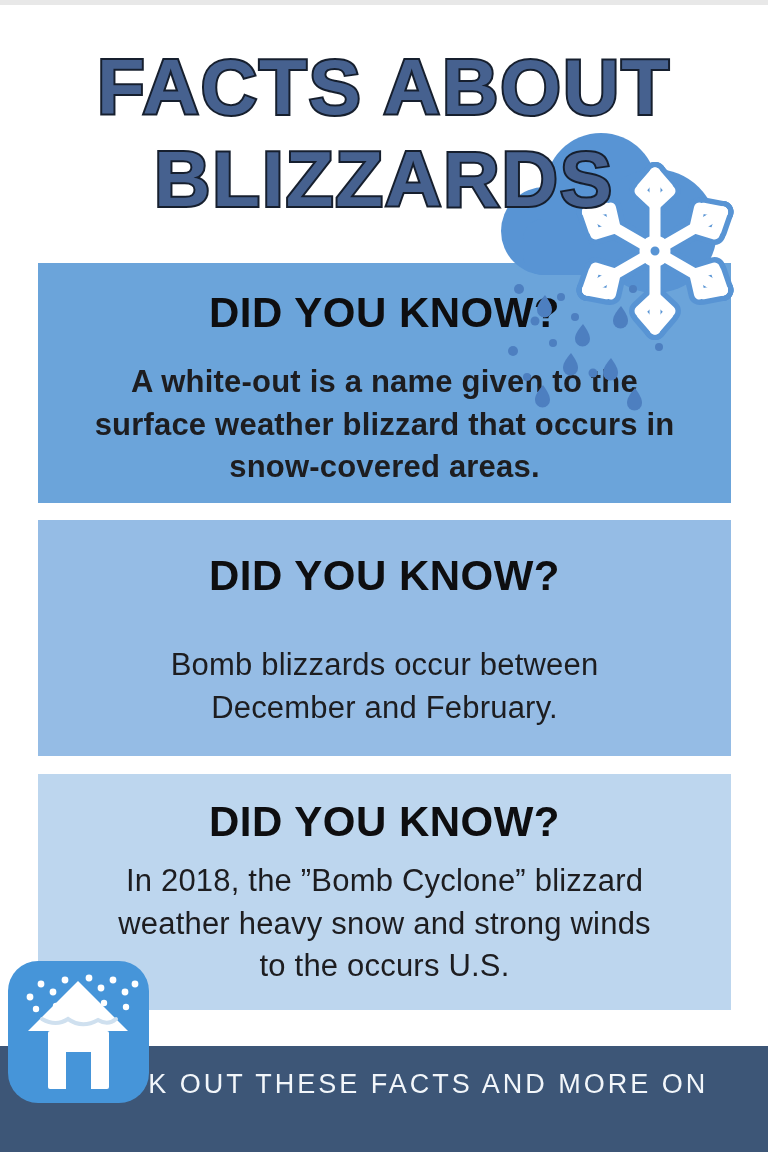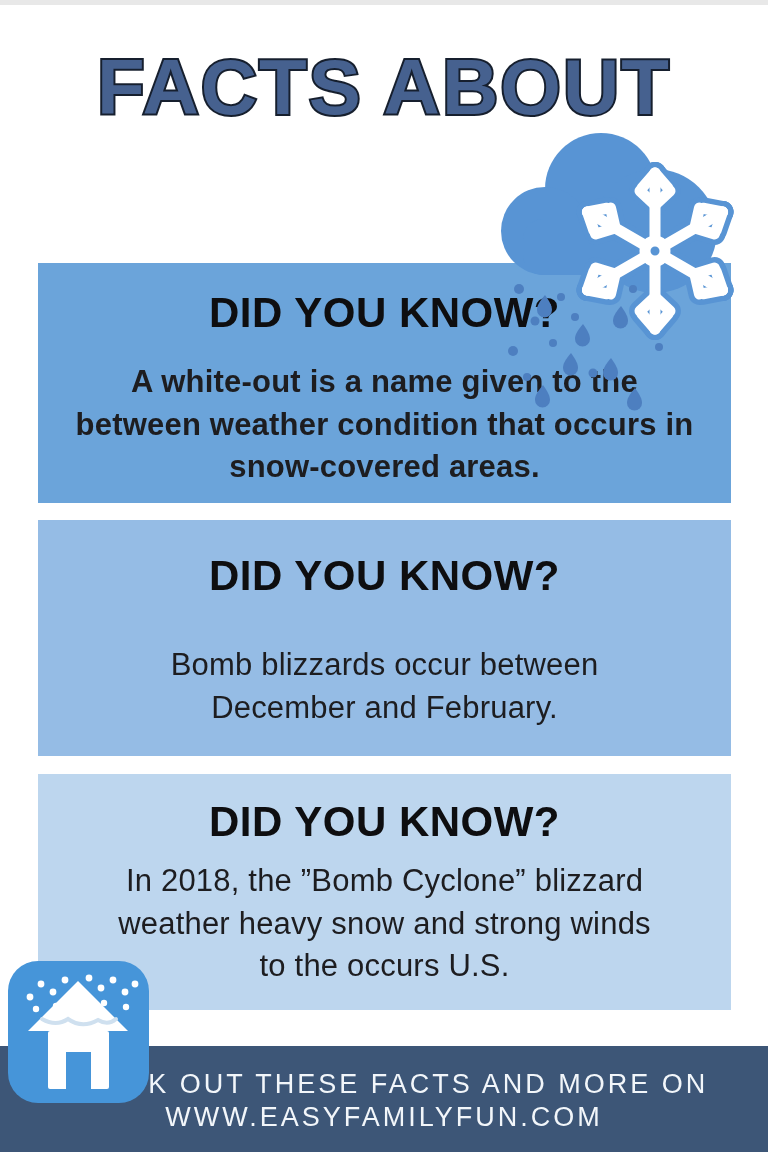--- a/index.html
+++ b/index.html
@@ -85,20 +85,21 @@
     z-index: 5;
   }
 </style>
 </head>
 <body>
 
 <div class="poster">
 
   <div class="title">
     <div>FACTS ABOUT</div>
+    <div>BLIZZARDS</div>
   </div>
 
   <svg class="cloud-deco" width="285" height="310" viewBox="0 0 285 310">
     <defs>
       <g id="arm">
         <line x1="0" y1="-12" x2="0" y2="-78"></line>
         <line x1="0" y1="-46" x2="-15" y2="-60"></line>
         <line x1="0" y1="-46" x2="15" y2="-60"></line>
         <line x1="0" y1="-78" x2="-13" y2="-63"></line>
         <line x1="0" y1="-78" x2="13" y2="-63"></line>
@@ -159,21 +160,21 @@
         <use href="#flake" fill="none" stroke="#5894d4" stroke-width="22" stroke-linecap="round" stroke-linejoin="round"></use>
         <use href="#flake" fill="none" stroke="#ffffff" stroke-width="11" stroke-linecap="round" stroke-linejoin="round"></use>
       </g>
     </g>
   </svg>
 
   <div class="card card-1" style="background-color: rgb(107, 164, 218);">
     <div class="card-heading">DID YOU KNOW?</div>
     <div class="card-body">
       <div>A white-out is a name given to the</div>
-      <div>between weather condition that occurs in</div>
+      <div>surface weather blizzard that occurs in</div>
       <div>snow-covered areas.</div>
     </div>
   </div>
 
   <div class="card card-2" style="background-color: rgb(149, 188, 229);">
     <div class="card-heading">DID YOU KNOW?</div>
     <div class="card-body">
       <div>Bomb blizzards occur between</div>
       <div>December and February.</div>
     </div>
@@ -183,21 +184,20 @@
     <div class="card-heading">DID YOU KNOW?</div>
     <div class="card-body">
       <div>In 2018, the ”Bomb Cyclone” blizzard</div>
       <div>weather heavy snow and strong winds</div>
       <div>to the occurs U.S.</div>
     </div>
   </div>
 
   <div class="footer" style="background-color: rgb(61, 86, 119);">
     <div class="line1">CHECK OUT THESE FACTS AND MORE ON</div>
-    <div class="line2">WWW.EASYFAMILYFUN.COM</div>
   </div>
 
   <svg class="house-icon" viewBox="0 0 141 142" style="background-color: rgb(70, 149, 217);">
     <g fill="#ffffff">
 
       <circle cx="22" cy="36" r="3.4"></circle>
       <circle cx="33" cy="23" r="3.4"></circle>
       <circle cx="45" cy="31" r="3.4"></circle>
       <circle cx="57" cy="19" r="3.4"></circle>
       <circle cx="68" cy="29" r="3.4"></circle>

